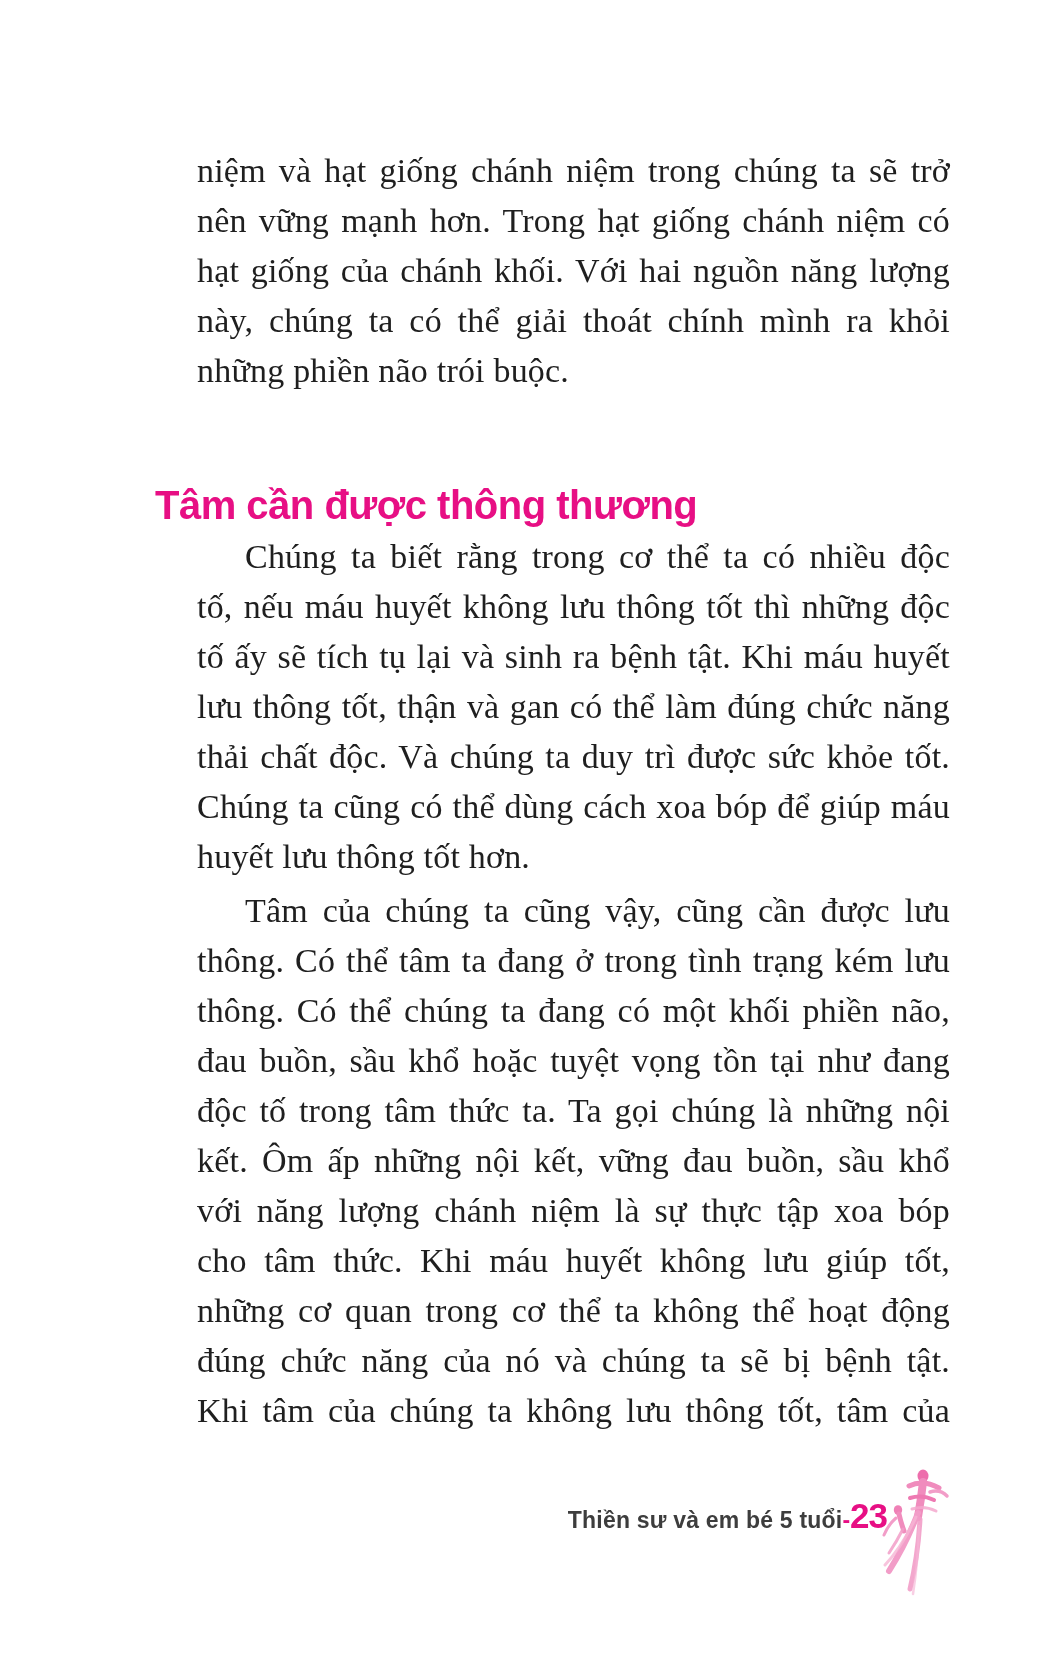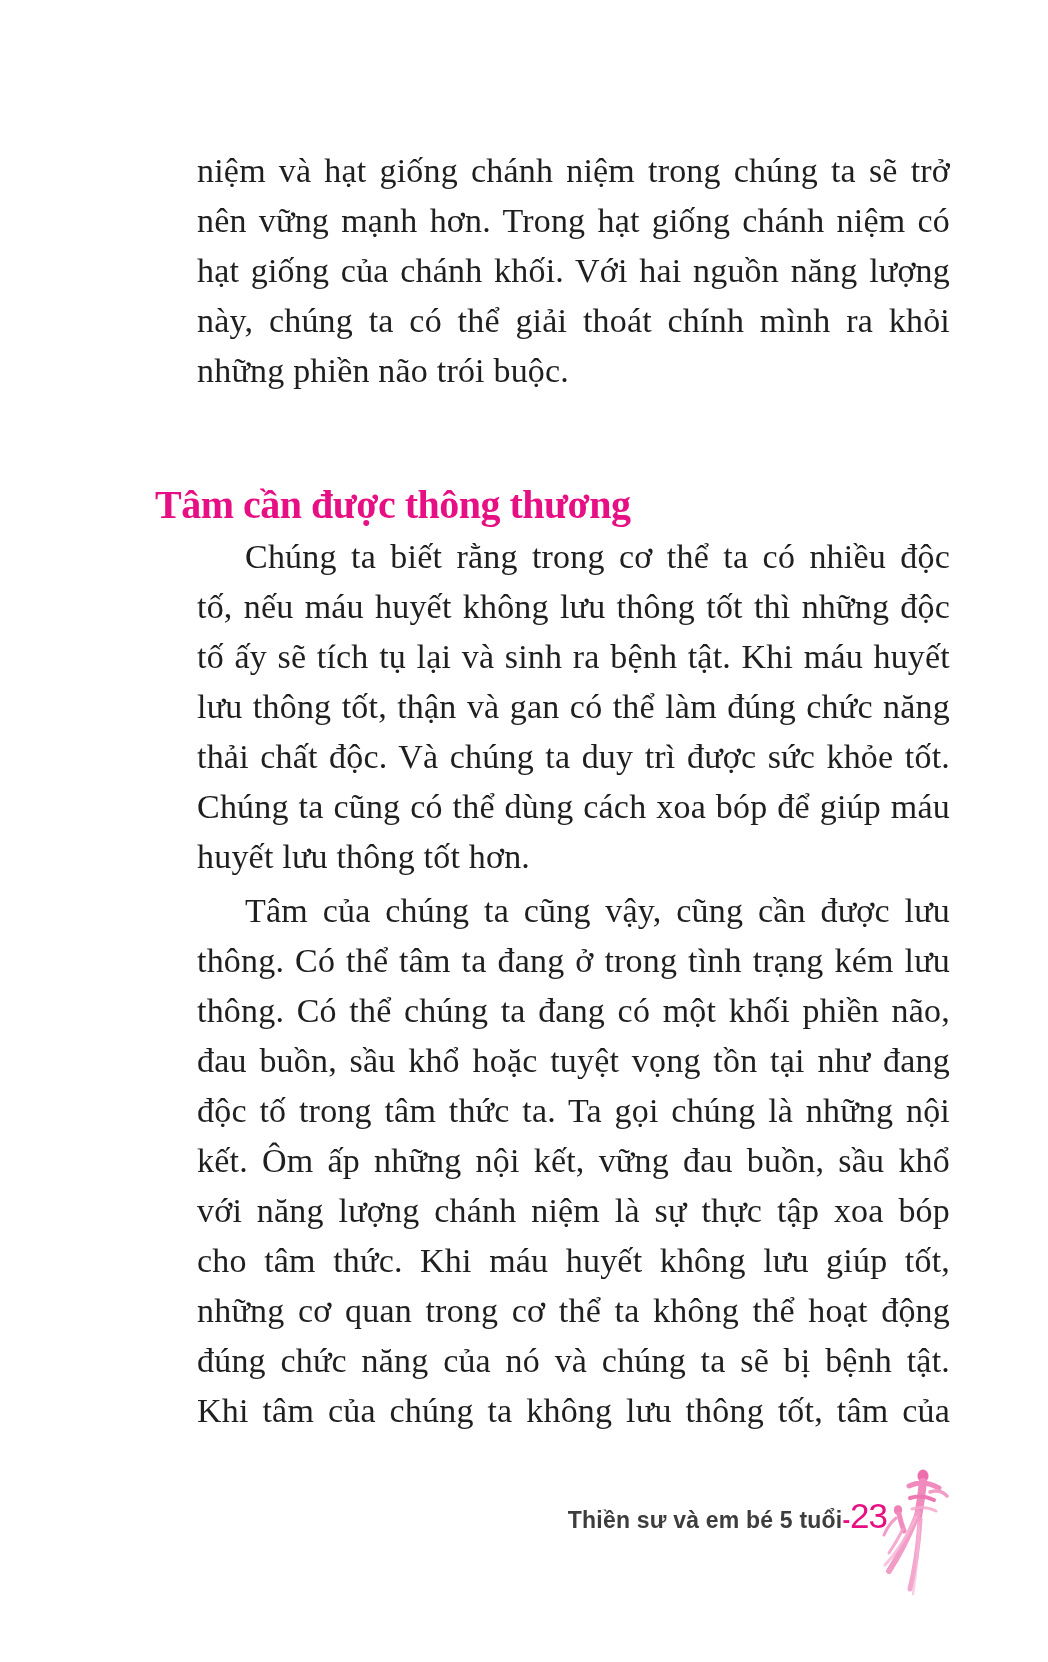--- a/index.html
+++ b/index.html
@@ -28,21 +28,21 @@
     text-align-last:left;
   }
   .para.indent-first .line:first-child{
     text-indent:48px;
   }
   #para1{top:146px;}
   .section-heading{
     position:absolute;
     left:155px;top:448px;
     width:760px;
-    font-family:Liberation Serif, serif;
+    font-family:Liberation Sans, sans-serif;
     font-weight:bold;
     font-size:40px;
     letter-spacing:-0.5px;
     line-height:48px;
   }
   #para2{top:532px;}
   #para3{top:886px;}
   .footer-line{
     position:absolute;
     top:1496px;
@@ -57,21 +57,21 @@
     font-weight:bold;
     color:#3d3d3d;
     letter-spacing:0.2px;
   }
   .footer-sep{
     font-size:23px;
     font-weight:bold;
   }
   .footer-pagenum{
     font-size:35px;
-    font-weight:normal;
+    font-weight:bold;
     letter-spacing:-1px;
   }
   .footer-figure{
     position:absolute;
     left:880px;top:1464px;
     width:76px;height:136px;
   }
 </style>
 </head>
 <body>

